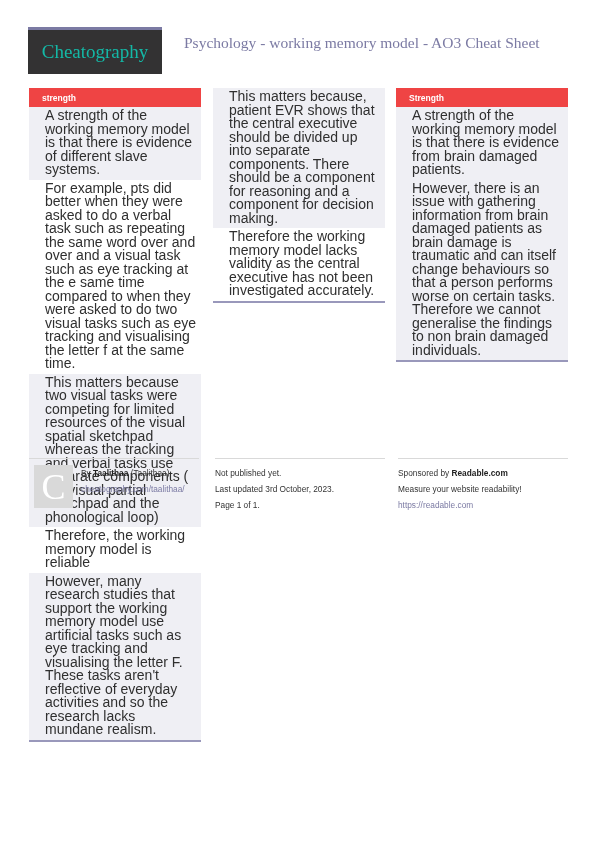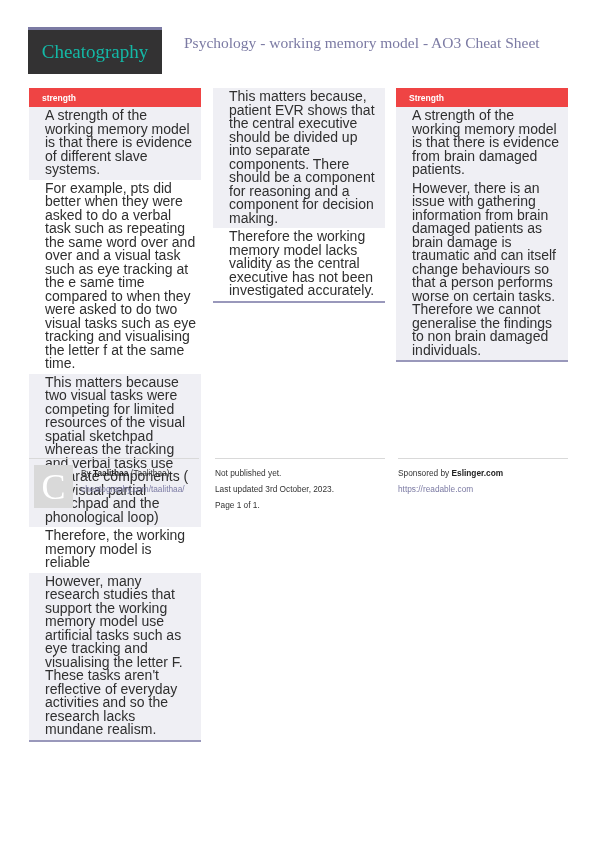--- a/index.html
+++ b/index.html
@@ -81,15 +81,16 @@
   </div>
 </div>
 
 <div class="foot foot2">
   <div>Not published yet.</div>
   <div>Last updated 3rd October, 2023.</div>
   <div>Page 1 of 1.</div>
 </div>
 
 <div class="foot foot3">
-  <div><span>Sponsored by</span> <b>Eslinger.com</b></div>
+  <div><span>Sponsored by</span> <b>Readable.com</b></div>
+  <div>Measure your website readability!</div>
   <div class="lnk">https://readable.com</div>
 </div>
 
 </body></html>

